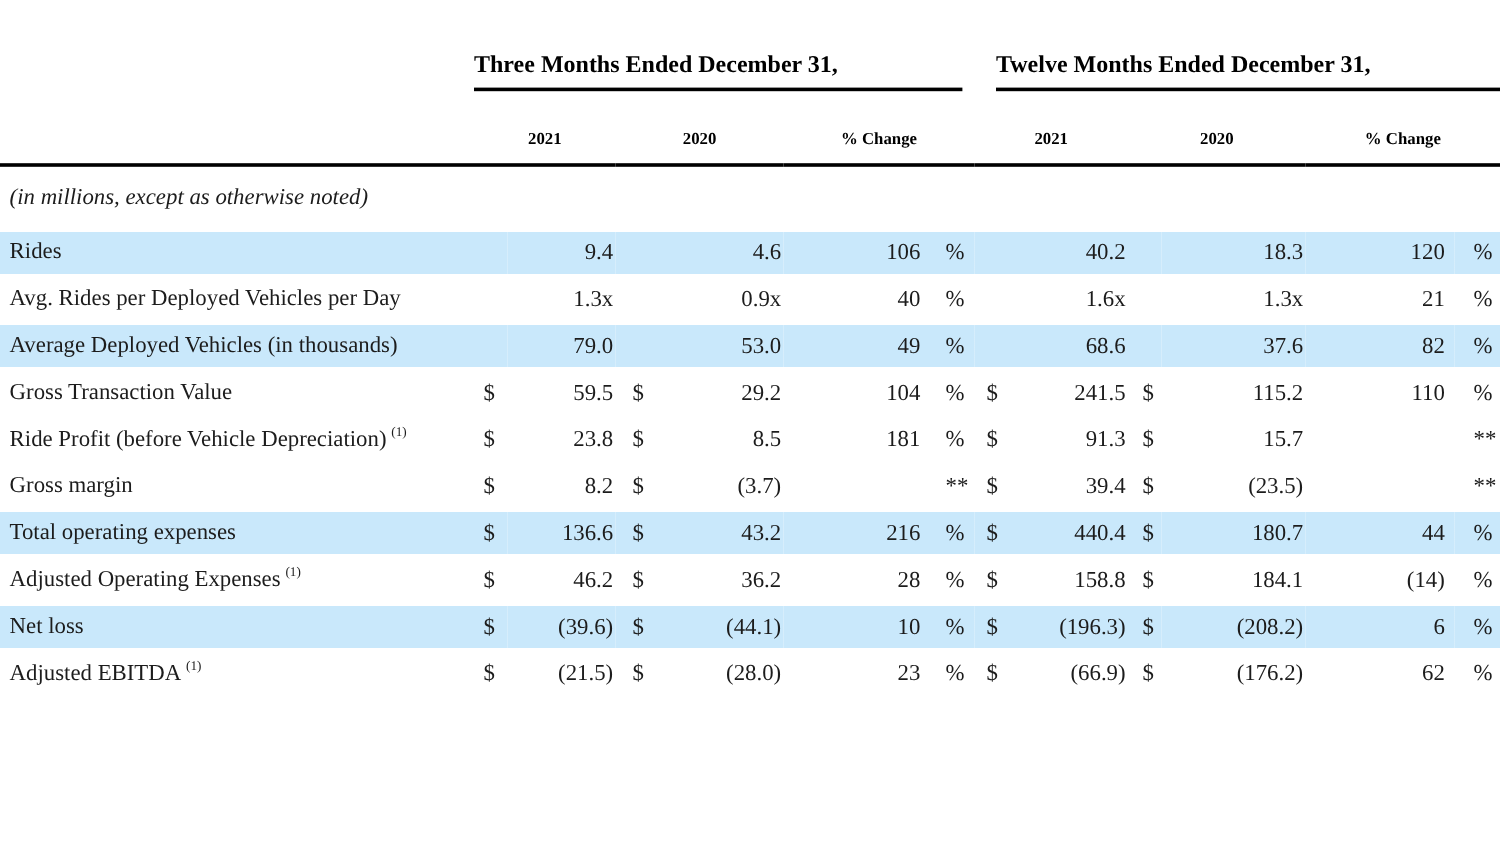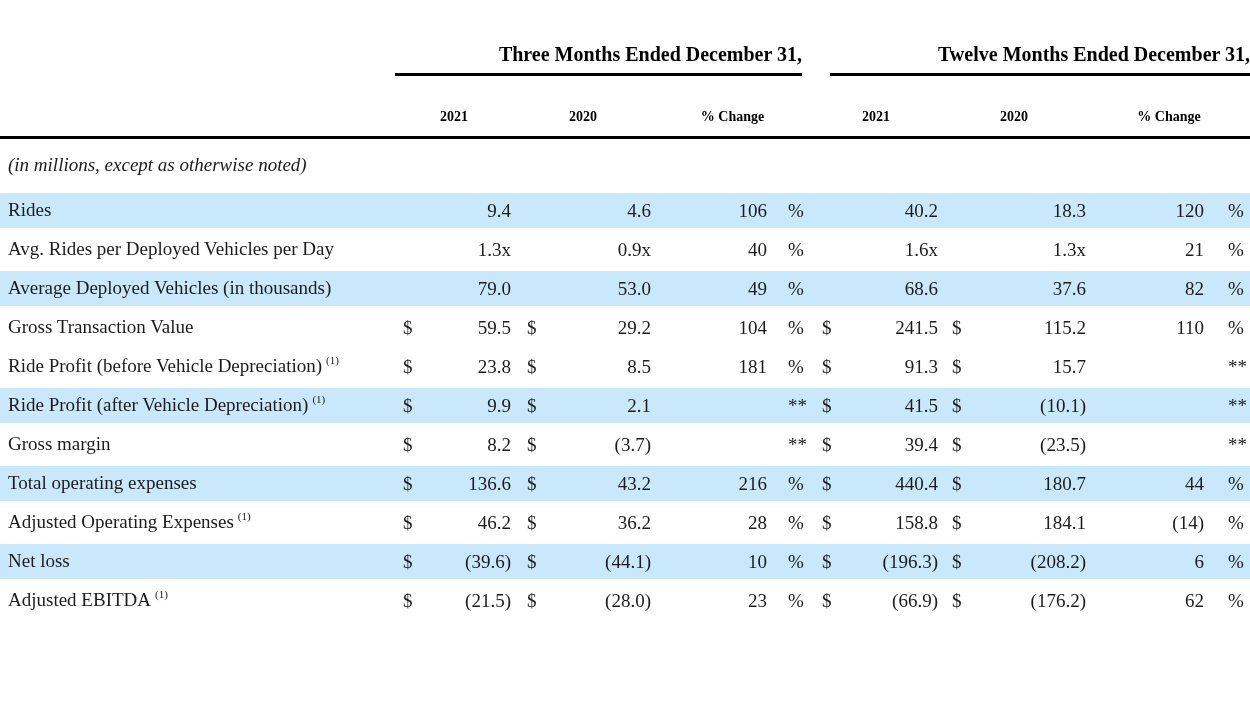--- a/index.html
+++ b/index.html
@@ -27,21 +27,21 @@
   col.c-w-y1     { width: 100px; }
   col.c-w-d2     { width: 28px;  }
   col.c-w-y2     { width: 120px; }
   col.c-w-pct    { width: 124px; }
   col.c-w-sign   { width: 38px;  }
 
   
   tr.group-row th { height: 46px; vertical-align: bottom; font-weight: bold; padding: 0; }
   .grp {
     font-size: 20px; font-weight: bold; color: #000;
-    text-align: right; padding-bottom: 7px;
+    text-align: left; padding-bottom: 7px;
     border-bottom: 3px solid var(--rule);
   }
   .grp.g1 { margin-right: 10px; }
   .grp.g2 { margin-left: 18px; }
 
   
   tr.colhead-row th {
     height: 49px; vertical-align: bottom; padding: 0 0 11px 0;
     font-size: 14px; font-weight: bold; color: #000; text-align: center;
     border-bottom: 3px solid var(--rule);
@@ -186,35 +186,20 @@
     <td class="cell-num">8.5</td>
     <td class="cell-pct">181</td>
     <td class="cell-sign-t">%</td>
     <td class="cell-d1-w">$</td>
     <td class="cell-num">91.3</td>
     <td class="cell-d2-w">$</td>
     <td class="cell-num">15.7</td>
     <td class="cell-pct"></td>
     <td class="cell-sign-w">**</td>
   </tr>
-        <tr class="data-row striped">
-    <td class="cell-label"><span>Ride Profit (after Vehicle Depreciation)</span><sup>(1)</sup></td>
-    <td class="cell-d1-t">$</td>
-    <td class="cell-num">9.9</td>
-    <td class="cell-d2-t">$</td>
-    <td class="cell-num">2.1</td>
-    <td class="cell-pct"></td>
-    <td class="cell-sign-t">**</td>
-    <td class="cell-d1-w">$</td>
-    <td class="cell-num">41.5</td>
-    <td class="cell-d2-w">$</td>
-    <td class="cell-num">(10.1)</td>
-    <td class="cell-pct"></td>
-    <td class="cell-sign-w">**</td>
-  </tr>
         <tr class="data-row">
     <td class="cell-label"><span>Gross margin</span><sup></sup></td>
     <td class="cell-d1-t">$</td>
     <td class="cell-num">8.2</td>
     <td class="cell-d2-t">$</td>
     <td class="cell-num">(3.7)</td>
     <td class="cell-pct"></td>
     <td class="cell-sign-t">**</td>
     <td class="cell-d1-w">$</td>
     <td class="cell-num">39.4</td>

